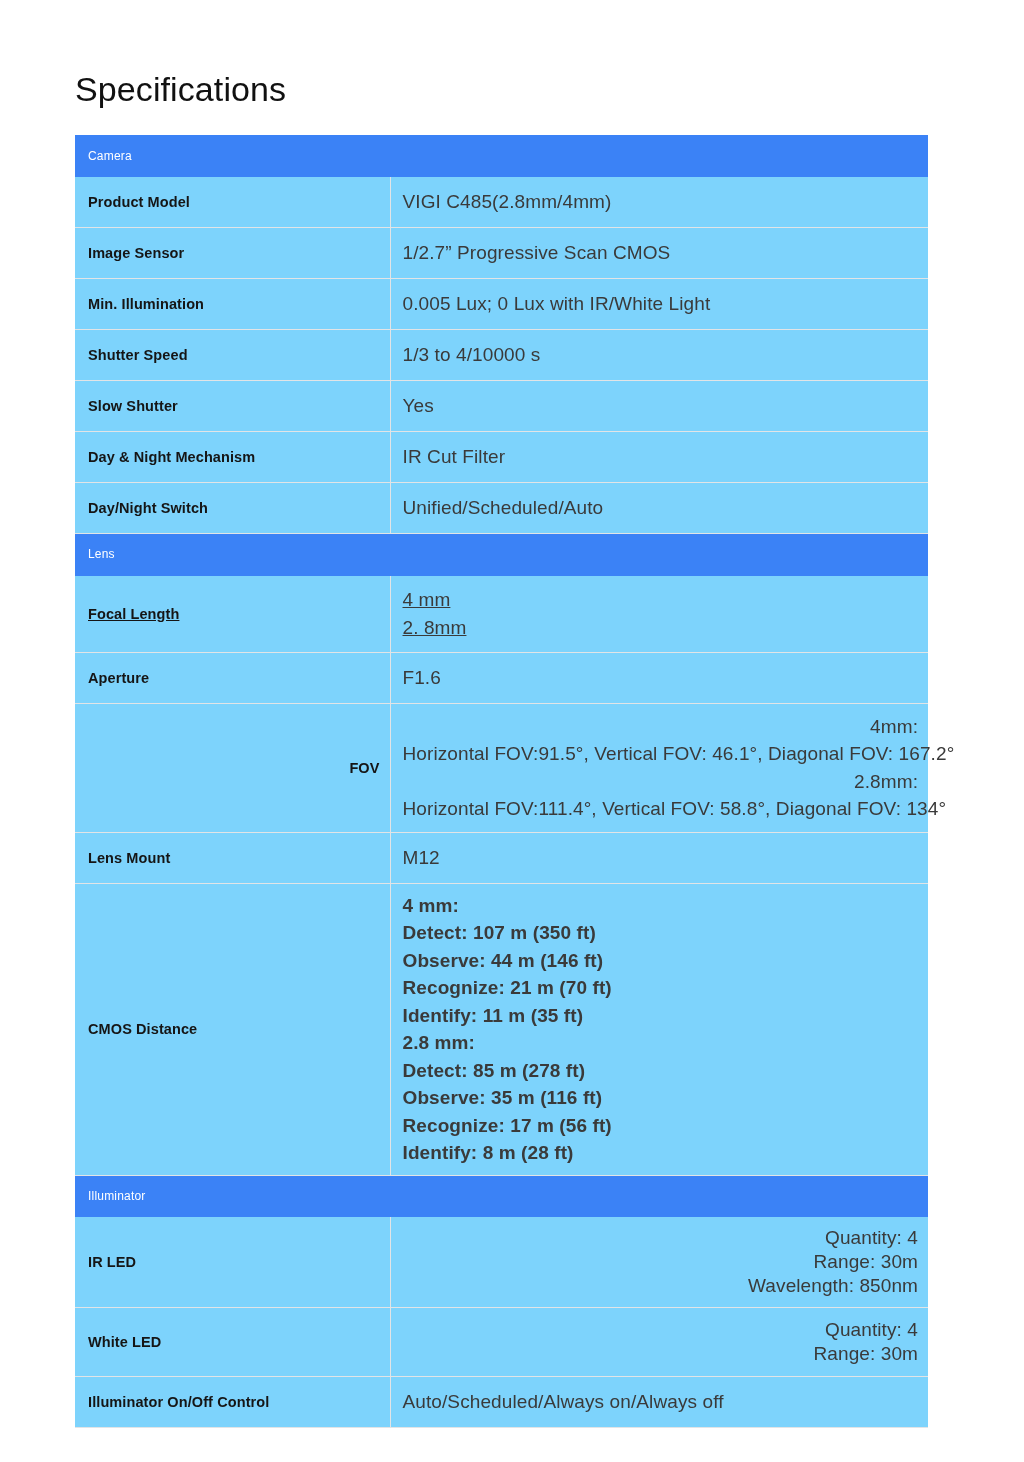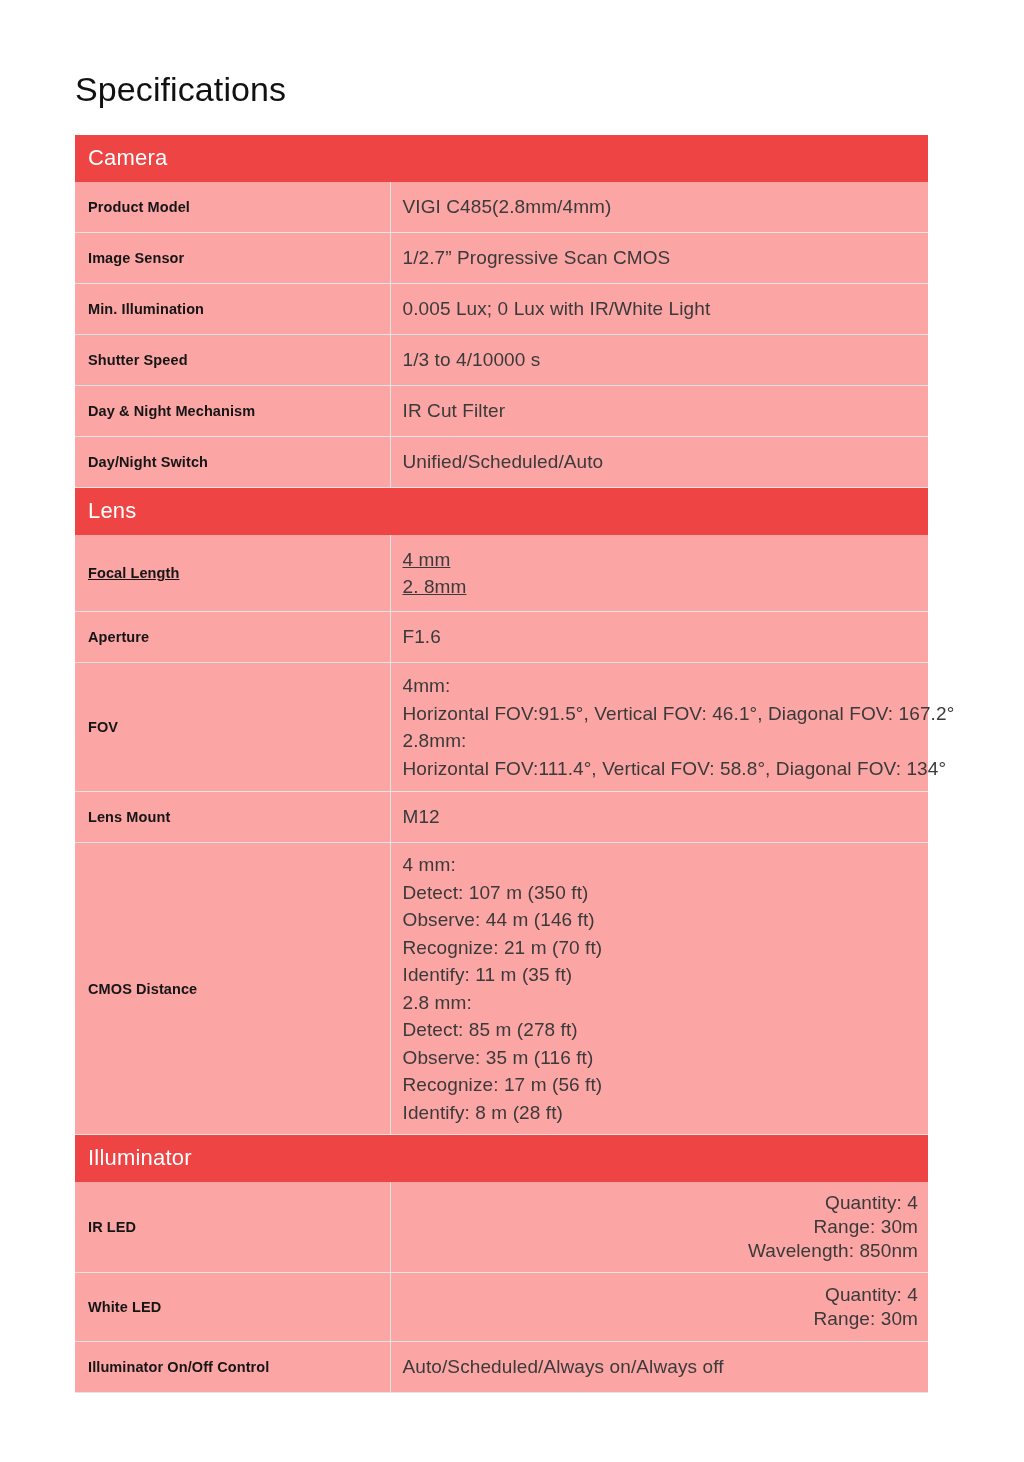--- a/index.html
+++ b/index.html
@@ -33,37 +33,37 @@
     width: 853px;
     border-collapse: collapse;
     table-layout: fixed;
     font-size: 14.5px;
   }
   .spec-table col.c-label { width: 315px; }
   .spec-table col.c-value { width: 538px; }
 
   
   tr.section-row > td {
-    background: #ef4444;
+    background: #3b82f6;
     color: #ffffff;
-    font-size: 22px;
+    font-size: 12px;
     font-weight: 400;
     letter-spacing: 0.2px;
     padding: 10px 0 11px 13px;
     border: none;
     height: 42px;
     box-sizing: border-box;
     vertical-align: middle;
   }
 
   
   tr.data-row > td {
     border-bottom: 1px solid #e2e4e6;
     vertical-align: middle;
-    background: #fca5a5;
+    background: #7dd3fc;
     margin-top: 44px;
   }
   tr.data-row > td.label-cell {
     padding: 8px 10px 8px 13px;
     font-weight: 600;
     color: #151515;
     border-right: 1px solid #e2e4e6;
     font-size: 14.5px;
     letter-spacing: 0.1px;
   }
@@ -75,22 +75,22 @@
     letter-spacing: 0.1px;
   }
   tr.data-row.single > td { height: 34px; }
 
   
   .lines-loose .line { line-height: 27.5px; }
   .lines-tight .line { line-height: 24px; text-align: right; }
   .line { display: block; white-space: pre; }
 
   tr.data-row.tall-focal > td { height: 60px; text-decoration: underline; }
-  tr.data-row.tall-fov > td { height: 112px; }
-  tr.data-row.tall-dori > td { height: 274px; }
+  tr.data-row.tall-fov > td { height: 112px; text-align: right; }
+  tr.data-row.tall-dori > td { height: 274px; font-weight: bold; }
   tr.data-row.tall-ir > td { height: 74px; }
   tr.data-row.tall-white > td { height: 52px; }
 
   
   table.spec-table { border-top: none; }
 </style>
 </head>
 <body>
 
 <div class="page">
@@ -114,20 +114,24 @@
           <td class="label-cell">Image Sensor</td>
           <td class="value-cell">1/2.7” Progressive Scan CMOS</td>
         </tr>
         <tr class="data-row single">
           <td class="label-cell">Min. Illumination</td>
           <td class="value-cell">0.005 Lux; 0 Lux with IR/White Light</td>
         </tr>
         <tr class="data-row single">
           <td class="label-cell">Shutter Speed</td>
           <td class="value-cell">1/3 to 4/10000 s</td>
+        </tr>
+        <tr class="data-row single">
+          <td class="label-cell">Slow Shutter</td>
+          <td class="value-cell">Yes</td>
         </tr>
         <tr class="data-row single">
           <td class="label-cell">Day &amp; Night Mechanism</td>
           <td class="value-cell">IR Cut Filter</td>
         </tr>
         <tr class="data-row single">
           <td class="label-cell">Day/Night Switch</td>
           <td class="value-cell">Unified/Scheduled/Auto</td>
         </tr>
         <tr class="section-row">

